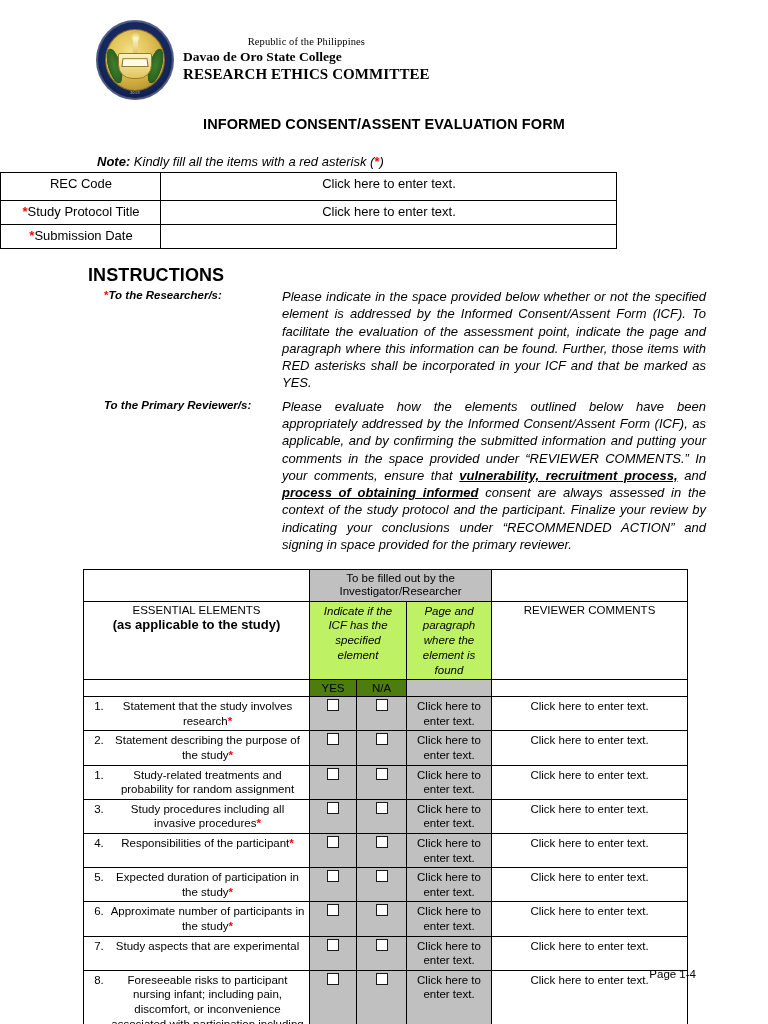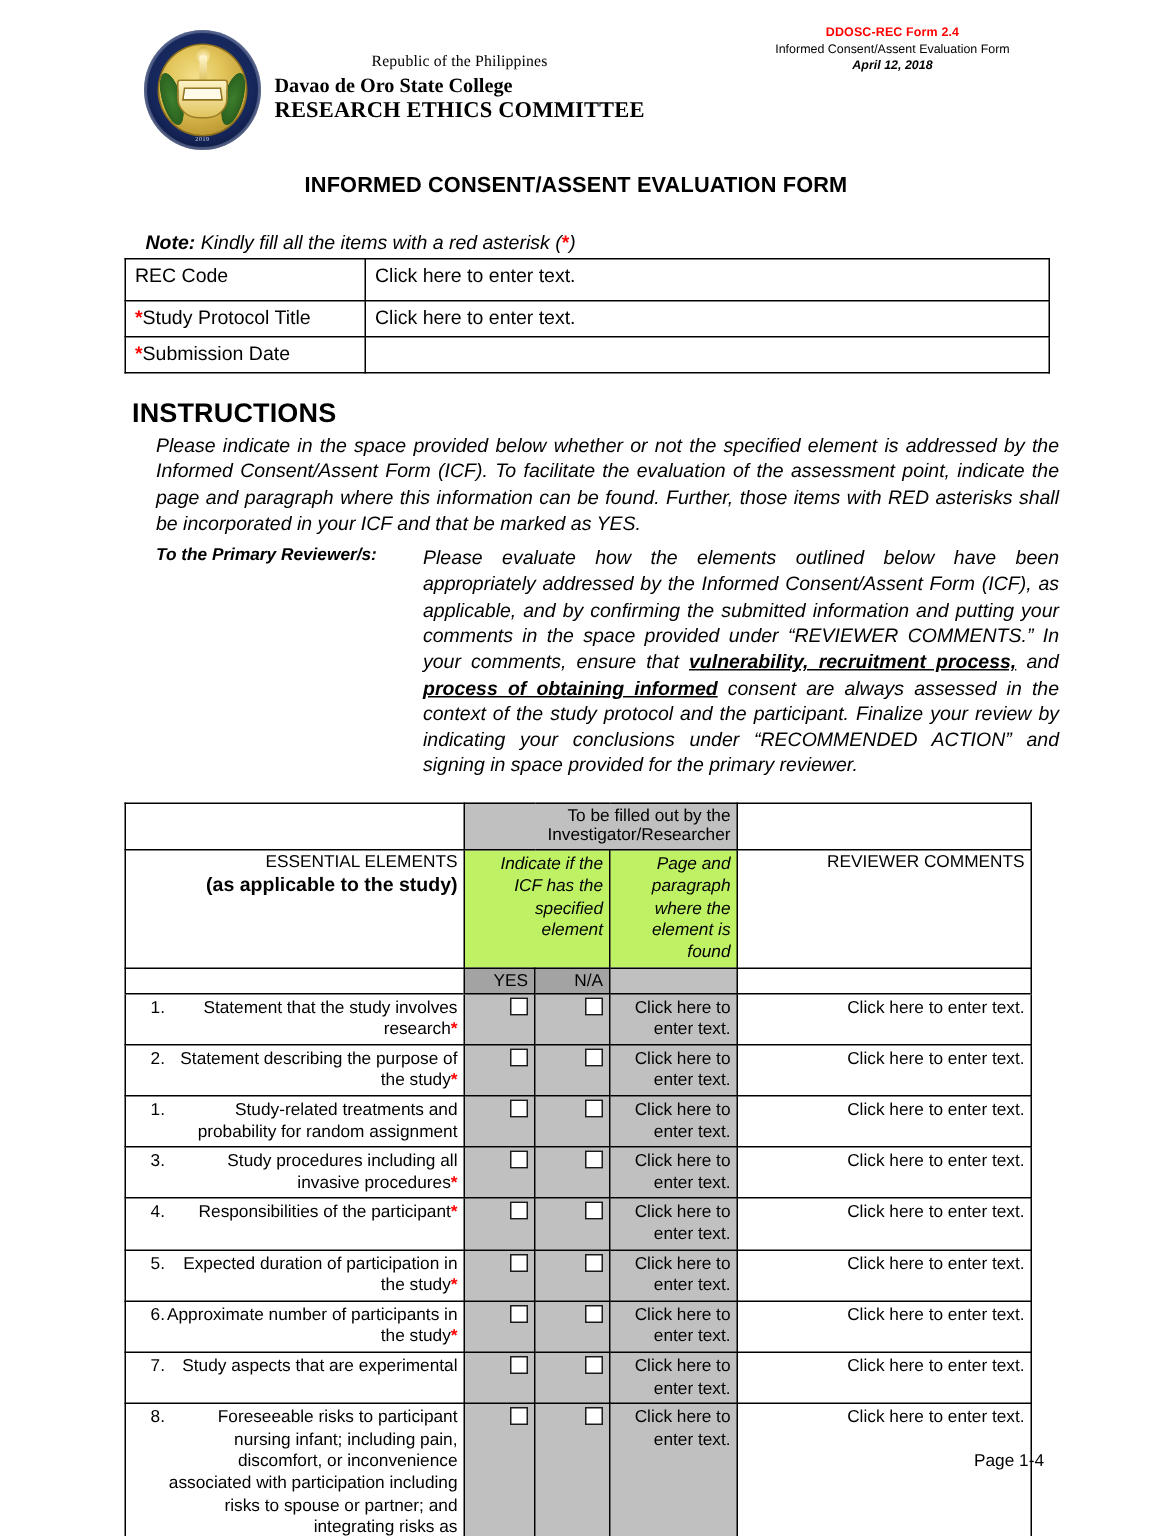--- a/index.html
+++ b/index.html
@@ -146,24 +146,24 @@
     margin: 22px 0 3px 97px;
     font-size: 13px;
     font-style: italic;
     font-family: "Liberation Sans", sans-serif;
   }
   .note b { font-style: italic; font-weight: bold; }
   .ast { color: #ff0000; font-weight: bold; font-style: normal; }
 
   
   table.info {
-    margin-left: 83px;
     width: 617px;
     border-collapse: collapse;
     table-layout: fixed;
+    text-align: center;
   }
   table.info td {
     border: 1.2px solid #000;
     font-size: 13px;
     padding: 3px 5px 3px 6px;
     vertical-align: top;
     line-height: 1.25;
   }
   table.info td.lbl { width: 160px; }
   table.info tr.tall td { height: 28px; }
@@ -206,21 +206,21 @@
     width: 604px;
     border-collapse: collapse;
     table-layout: fixed;
   }
   table.main td, table.main th {
     border: 1.2px solid #000;
     vertical-align: top;
     padding: 2px 4px;
     font-size: 11.5px;
     font-weight: normal;
-    text-align: right;
+    text-align: center;
   }
   .c-el   { width: 226px; }
   .c-yes  { width: 47px; }
   .c-na   { width: 50px; }
   .c-pp   { width: 85px; }
   .c-rc   { width: 196px; }
 
   .gray { background: #c0c0c0; }
 
   .hdr-fill {
@@ -252,21 +252,21 @@
     padding: 3px 4px;
   }
   .hdr-rc {
     font-size: 14px;
     font-weight: bold;
     vertical-align: top;
     padding-top: 5px;
     text-align: left;
   }
   .hdr-yesna {
-    background: #a3a3a3;
+    background: #4d7c0f;
     text-align: center;
     font-weight: bold;
     font-size: 13px;
     vertical-align: middle;
     padding: 1px 2px;
     margin-top: 30px;
   }
 
   .item-row td { line-height: 1.27; }
   .item-cell {
@@ -326,25 +326,20 @@
       </div>
       <div class="seal-year">2019</div>
     </div>
 
     <div class="inst-text">
       <div class="inst-line1">Republic of the Philippines</div>
       <div class="inst-line2">Davao de Oro State College</div>
       <div class="inst-line3">RESEARCH ETHICS COMMITTEE</div>
     </div>
 
-    <div class="form-meta">
-      <div class="form-code">DDOSC-REC Form 2.4</div>
-      <div class="form-name">Informed Consent/Assent Evaluation Form</div>
-      <div class="form-date">April 12, 2018</div>
-    </div>
   </div>
 
   <div class="doc-title">INFORMED CONSENT/ASSENT EVALUATION FORM</div>
 
   <div class="note"><b>Note:</b><span> Kindly fill all the items with a red asterisk (</span><span class="ast">*</span><span>)</span></div>
 
   <table class="info">
     <tbody>
       <tr class="tall">
         <td class="lbl"><span>REC Code</span></td>
@@ -357,20 +352,21 @@
       <tr>
         <td class="lbl"><span class="ast">*</span><span>Submission Date</span></td>
         <td></td>
       </tr>
     </tbody>
   </table>
 
   <div class="instructions-head">INSTRUCTIONS</div>
 
   <div class="instr-row">
+    <div class="instr-label"><span class="ast">*</span><span>To the Researcher/s:</span></div>
     <div class="instr-body">Please indicate in the space provided below whether or not the specified element is addressed by the Informed Consent/Assent Form (ICF). To facilitate the evaluation of the assessment point, indicate the page and paragraph where this information can be found. Further, those items with RED asterisks shall be incorporated in your ICF and that be marked as YES.</div>
   </div>
 
   <div class="instr-row">
     <div class="instr-label">To the Primary Reviewer/s:</div>
     <div class="instr-body"><span>Please evaluate how the elements outlined below have been appropriately addressed by the Informed Consent/Assent Form (ICF), as applicable, and by confirming the submitted information and putting your comments in the space provided under “REVIEWER COMMENTS.” In your comments, ensure that </span><u>vulnerability, recruitment process,</u><span> and </span><u>process of obtaining informed</u><span> consent are always assessed in the context of the study protocol and the participant. Finalize your review by indicating your conclusions under “RECOMMENDED ACTION” and signing in space provided for the primary reviewer.</span></div>
   </div>
 
   <table class="main">
     <colgroup>

